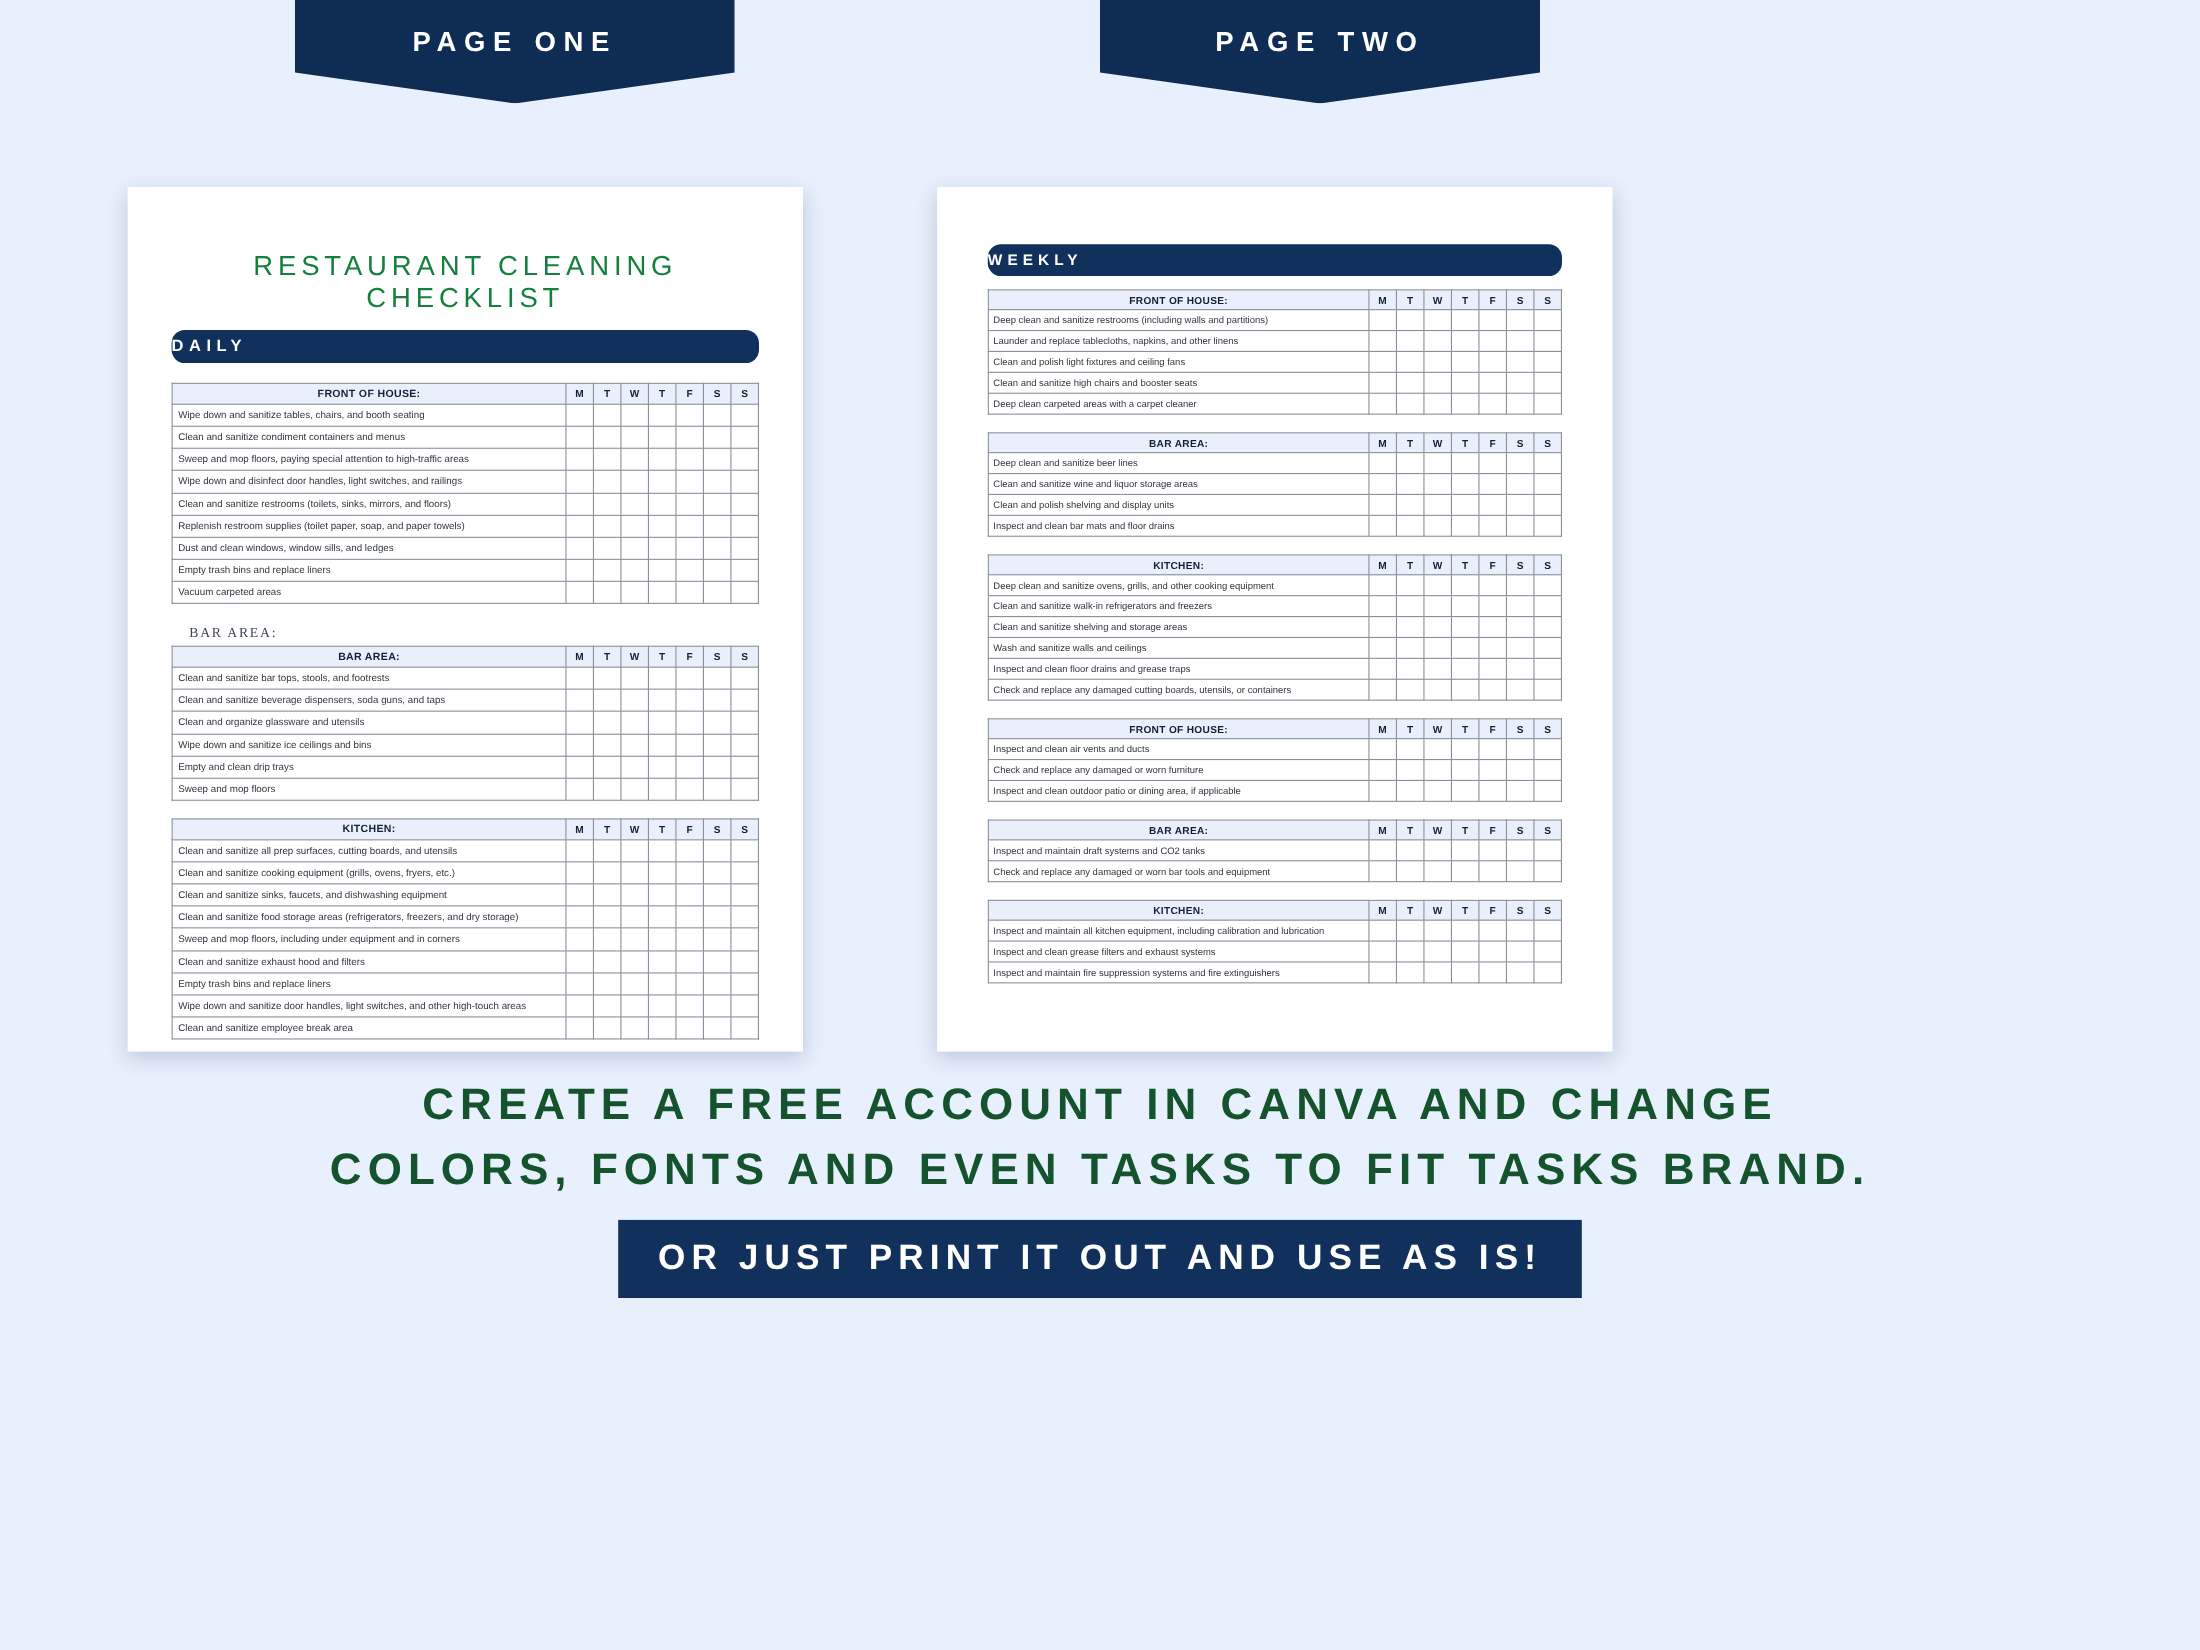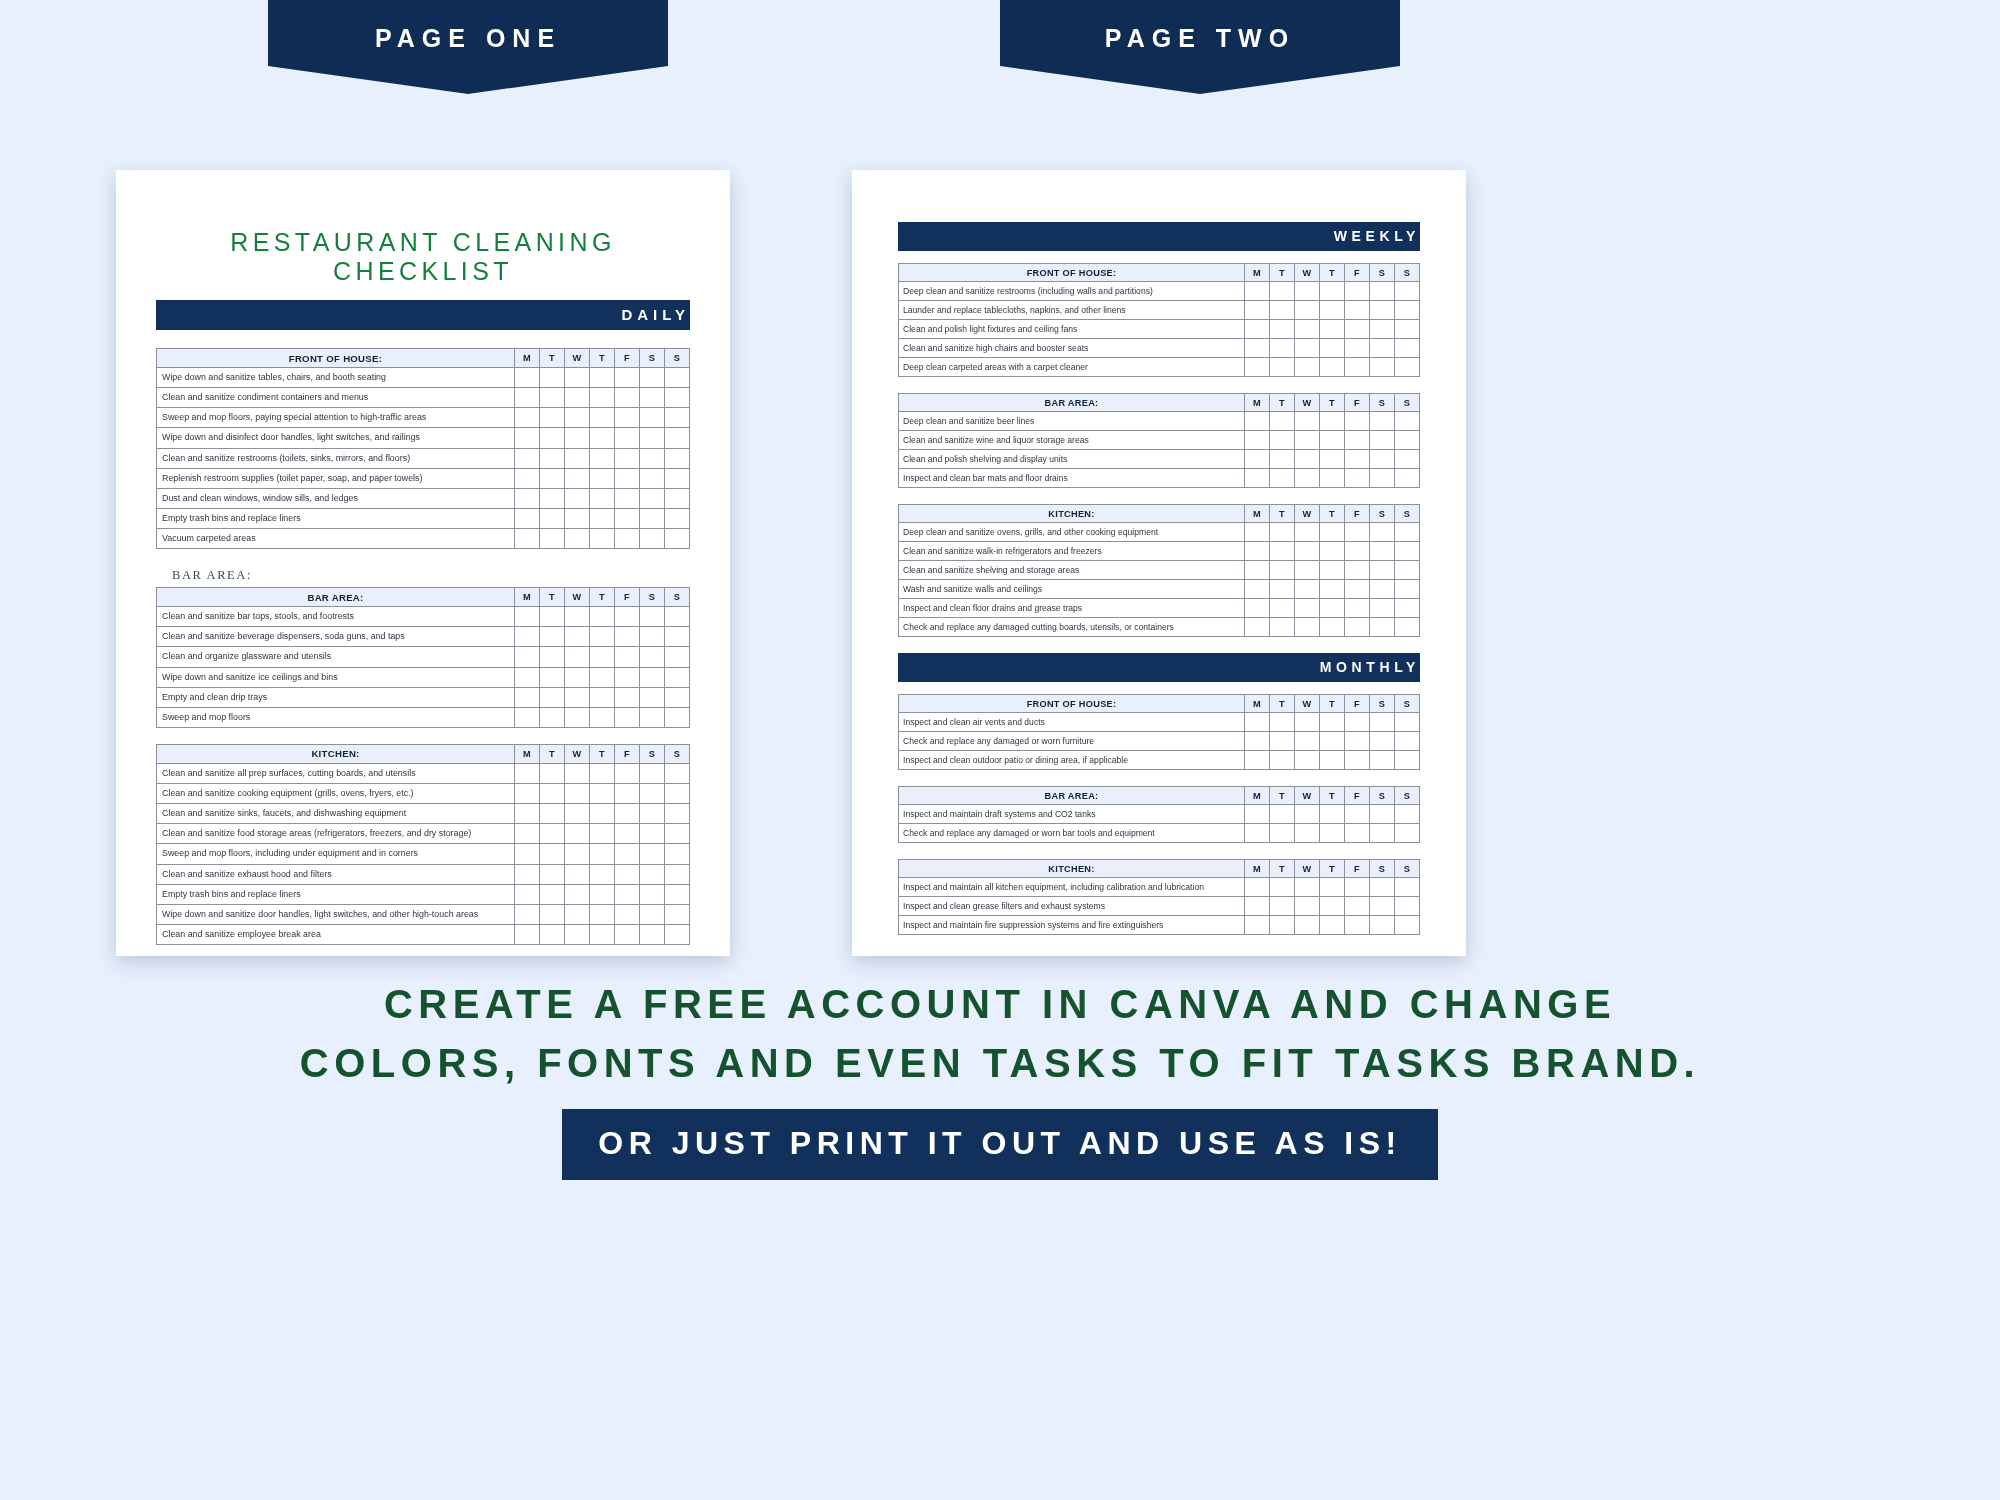--- a/index.html
+++ b/index.html
@@ -45,26 +45,27 @@
     color: #15803d;
     font-weight: 400;
     padding-top: 58px;
     padding-bottom: 14px;
     font-family: "Liberation Sans", sans-serif;
   }
 
   .band {
     background: #12305c;
     color: #fff;
-    text-align: right;
+    text-align: left;
     font-size: 15px;
     font-weight: 700;
     letter-spacing: 5px;
     padding: 6px 0 7px 0;
     margin-bottom: 18px;
+    border-radius: 12px;
   }
   .band.tight { margin-bottom: 12px; }
 
   .serif-label {
     font-family: "Liberation Serif", serif;
     font-size: 12.5px;
     letter-spacing: 1.6px;
     color: #3d4656;
     padding: 3px 0 4px 16px;
   }
@@ -639,21 +640,20 @@
                 <td class="box"></td>
                 <td class="box"></td>
                 <td class="box"></td>
                 <td class="box"></td>
                 <td class="box"></td>
                 <td class="box"></td>
               </tr>
             </tbody>
           </table>
         </div>
-      <div class="band tight">MONTHLY</div>
       <div id="p2-monthly">
           <table class="cl">
             <thead>
               <tr>
                 <th>FRONT OF HOUSE:</th>
                 <th class="day">M</th>
                 <th class="day">T</th>
                 <th class="day">W</th>
                 <th class="day">T</th>
                 <th class="day">F</th>

